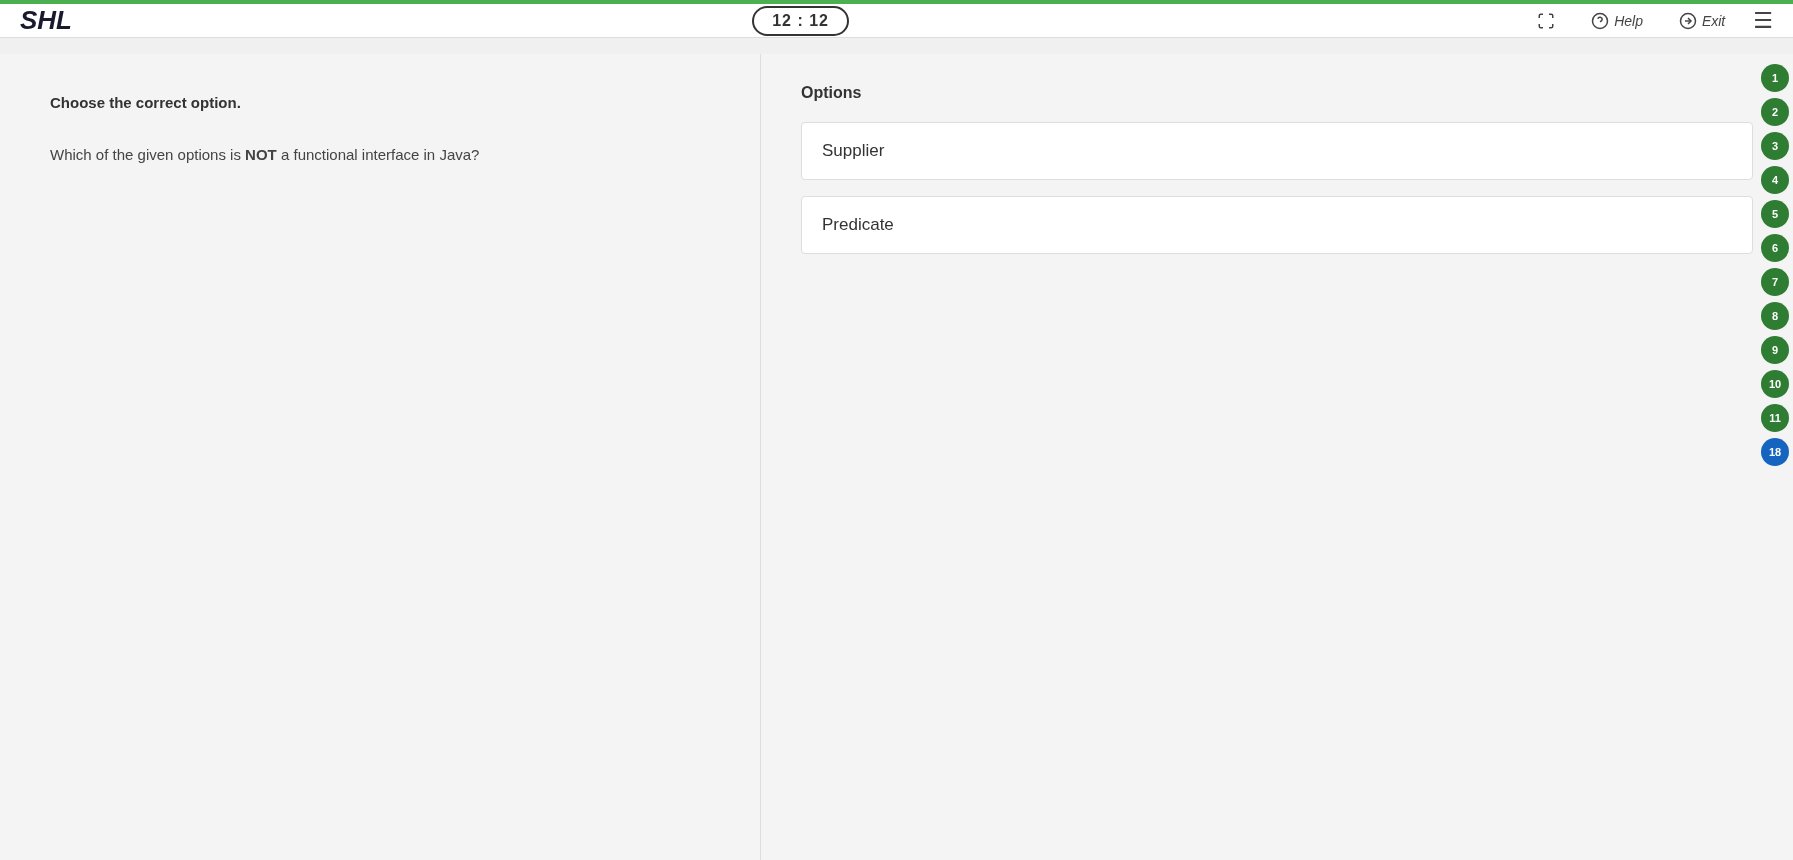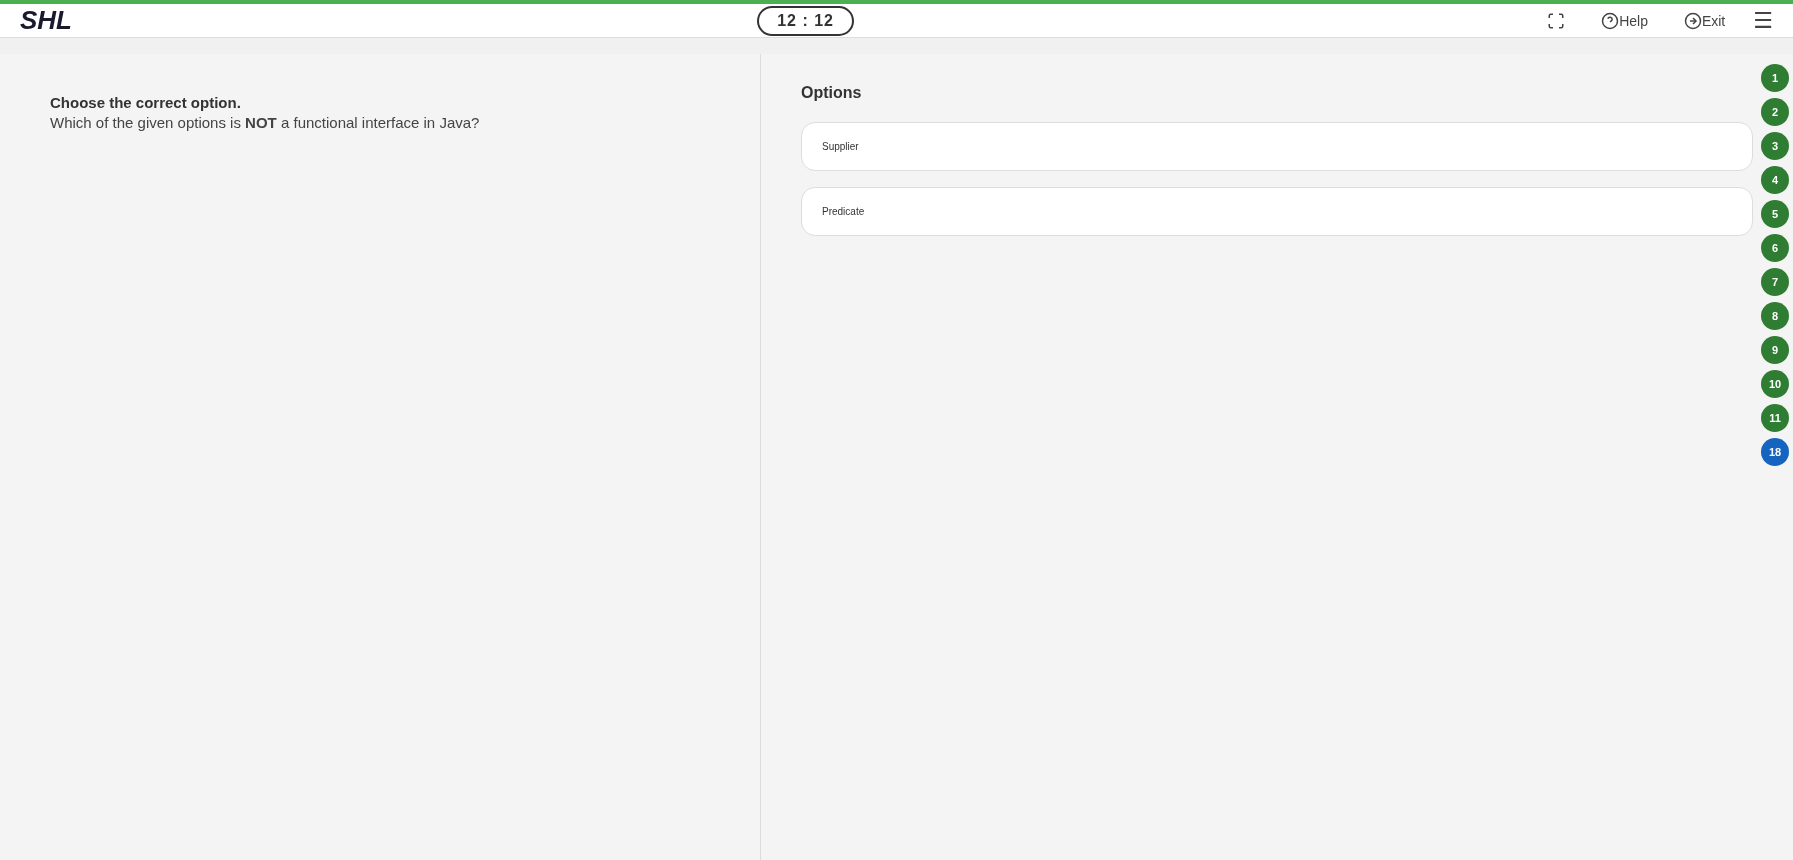--- a/index.html
+++ b/index.html
@@ -61,26 +61,28 @@
 
     .header-right {
       display: flex;
       align-items: center;
       gap: 20px;
     }
 
     .header-btn {
       display: flex;
       align-items: center;
+      gap: 5px;
       font-size: 14px;
       color: #444;
       cursor: pointer;
       background: none;
       border: none;
       padding: 4px 8px;
+      font-style: italic;
     }
 
     .header-btn svg {
       width: 18px;
       height: 18px;
     }
 
     .menu-icon {
       font-size: 22px;
       cursor: pointer;
@@ -107,20 +109,21 @@
     .question-instruction {
       font-size: 15px;
       font-weight: bold;
       color: #333;
     }
 
     .question-text {
       font-size: 15px;
       color: #444;
       line-height: 1.6;
+      margin-top: 32px;
     }
 
     .question-text strong {
       font-weight: bold;
     }
 
     
     .right-panel {
       flex: 1;
       padding: 30px 40px;
@@ -131,24 +134,24 @@
     .options-title {
       font-size: 16px;
       font-weight: bold;
       color: #333;
       margin-bottom: 20px;
     }
 
     .option-item {
       background: #fff;
       border: 1px solid #ddd;
-      border-radius: 14px;
+      border-radius: 4px;
       padding: 18px 20px;
       margin-bottom: 16px;
-      font-size: 10px;
+      font-size: 17px;
       color: #333;
       cursor: pointer;
       transition: background 0.2s;
     }
 
     .option-item.selected {
       background: linear-gradient(135deg, #1a5fa8, #1e88e5);
       color: #fff;
       border-color: #1a5fa8;
     }

